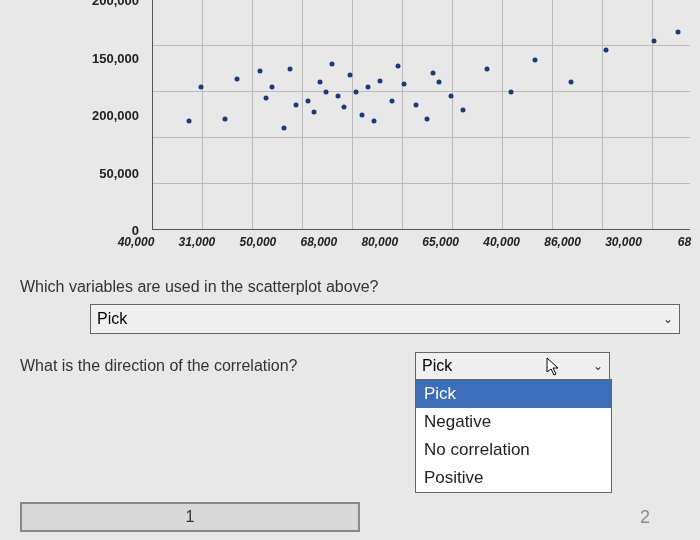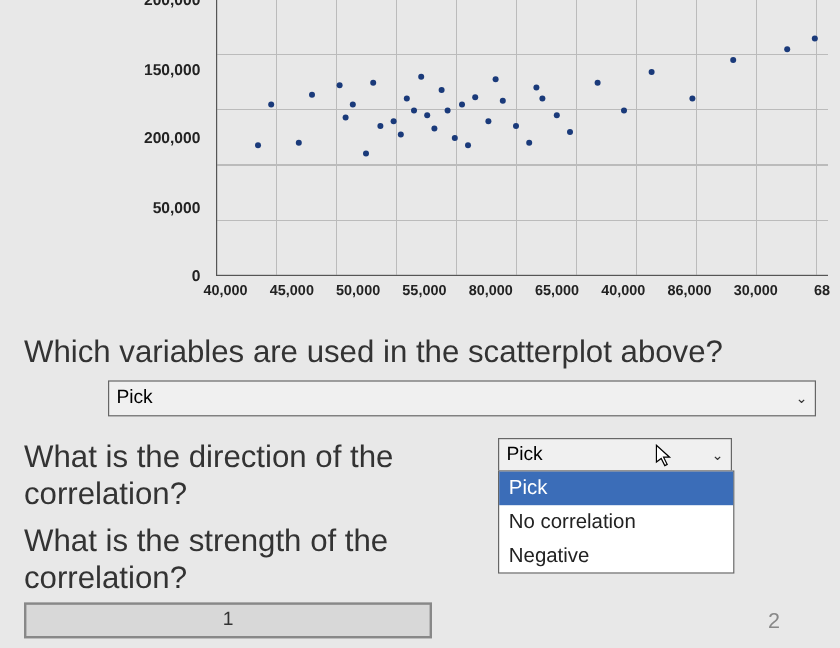--- a/index.html
+++ b/index.html
@@ -7,21 +7,21 @@
       font-family: Arial, sans-serif;
       background: #e8e8e8;
       width: 700px;
       height: 540px;
       overflow: hidden;
       position: relative;
     }
     .chart-area {
       position: relative;
       height: 270px;
-      margin-left: 120px;
+      margin-left: 92px;
       margin-right: 10px;
     }
     .y-axis {
       position: absolute;
       left: -5px;
       top: 0;
       height: 230px;
       width: 60px;
     }
     .y-tick {
@@ -46,57 +46,58 @@
     .point {
       position: absolute;
       width: 5px;
       height: 5px;
       background: #1a3a7a;
       border-radius: 50%;
       transform: translate(-50%, -50%);
     }
     .x-axis {
       position: absolute;
-      left: 68px;
+      left: 44px;
       right: 0;
       top: 235px;
       height: 20px;
+      font-style: italic;
     }
     .x-tick {
       position: absolute;
       font-size: 12px;
       font-weight: bold;
       color: #222;
       transform: translateX(-50%);
       white-space: nowrap;
     }
     .questions {
       padding: 8px 20px 0 20px;
     }
     .q-text {
-      font-size: 26px;
+      font-size: 16px;
       color: #333;
       margin-bottom: 8px;
     }
     .select-full {
       width: 590px;
       margin-left: 70px;
       height: 30px;
       border: 1px solid #666;
       background: #f0f0f0;
       font-size: 16px;
       padding: 3px 6px;
       display: flex;
       justify-content: space-between;
       align-items: center;
       margin-bottom: 18px;
     }
     .q-row {
       display: flex;
-      align-items: flex-start;
+      align-items: center;
       margin-bottom: 8px;
     }
     .q-row .q-text { margin-bottom: 0; flex: 0 0 auto; width: 395px; }
     .select-small {
       width: 195px;
       height: 28px;
       border: 1px solid #666;
       background: #f0f0f0;
       font-size: 16px;
       padding: 3px 6px;
@@ -205,23 +206,23 @@
       <div class="point" style="left: 62.2222%; top: 30%;"></div>
       <div class="point" style="left: 66.6667%; top: 40%;"></div>
       <div class="point" style="left: 71.1111%; top: 26%;"></div>
       <div class="point" style="left: 77.7778%; top: 36%;"></div>
       <div class="point" style="left: 84.4444%; top: 22%;"></div>
       <div class="point" style="left: 93.3333%; top: 18%;"></div>
       <div class="point" style="left: 97.7778%; top: 14%;"></div>
     </div>
   <div class="x-axis">
     <span class="x-tick" style="left:0%">40,000</span>
-    <span class="x-tick" style="left:11%">45,000</span>
+    <span class="x-tick" style="left:11%">31,000</span>
     <span class="x-tick" style="left:22%">50,000</span>
-    <span class="x-tick" style="left:33%">55,000</span>
+    <span class="x-tick" style="left:33%">68,000</span>
     <span class="x-tick" style="left:44%">80,000</span>
     <span class="x-tick" style="left:55%">65,000</span>
     <span class="x-tick" style="left:66%">40,000</span>
     <span class="x-tick" style="left:77%">86,000</span>
     <span class="x-tick" style="left:88%">30,000</span>
     <span class="x-tick" style="left:99%">68</span>
   </div>
 </div>
 
 <div class="questions">
@@ -234,29 +235,27 @@
   <div class="q-row">
     <div class="q-text">What is the direction of the correlation?</div>
     <div class="select-small">
       <span>Pick</span>
       <span class="chev">⌄</span>
       <svg class="cursor" style="left:130px;top:4px" viewBox="0 0 14 20">
           <path d="M1 1 L1 15 L5 12 L8 18 L10 17 L7 11 L12 11 Z" fill="#fff" stroke="#000" stroke-width="1"></path>
         </svg>
       <div class="dropdown-open">
         <div class="opt sel">Pick</div>
+        <div class="opt">Negative</div>
         <div class="opt">No correlation</div>
-        <div class="opt">Negative</div>
+        <div class="opt">Positive</div>
       </div>
     </div>
   </div>
 
-  <div class="q-row">
-    <div class="q-text">What is the strength of the correlation?</div>
-  </div>
 </div>
 
 <div class="progress-row">
   <div class="prog-bar">
     <span>1</span>
   </div>
   <span class="page-two">2</span>
 </div>
 
 </body></html>

